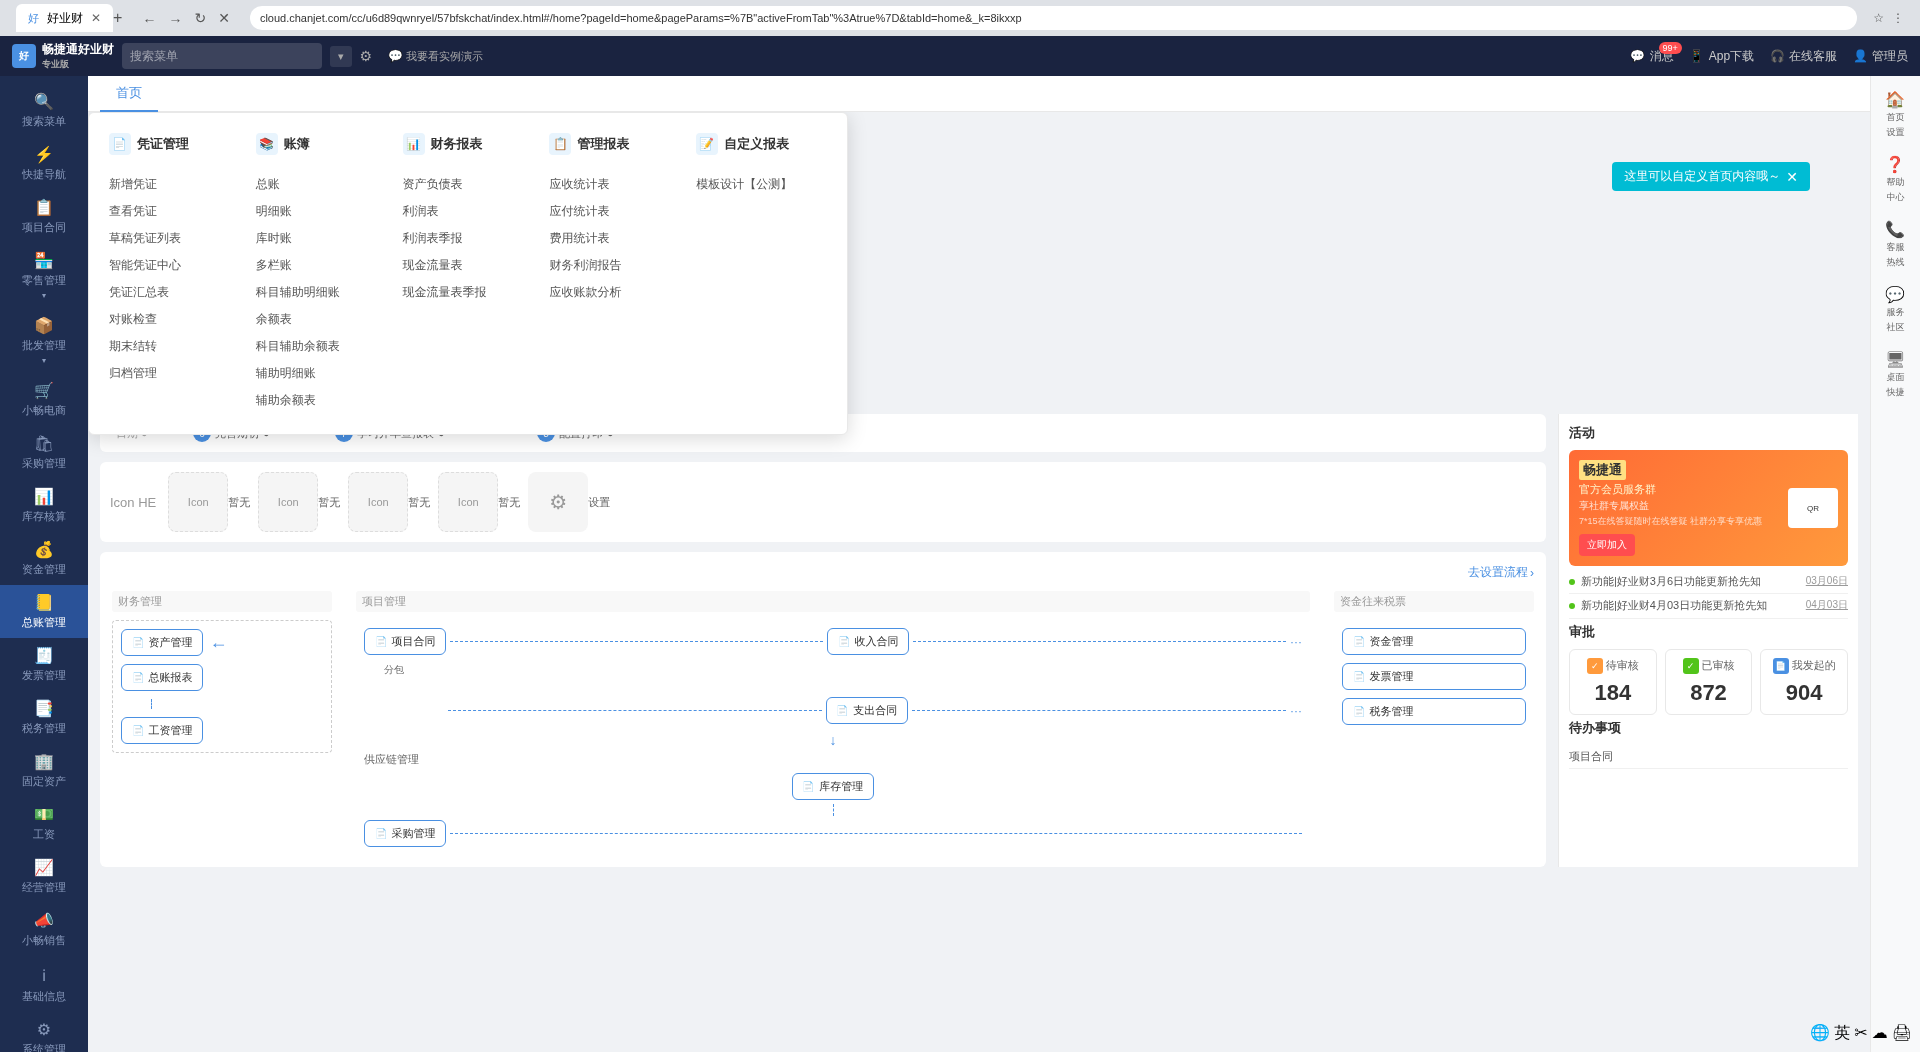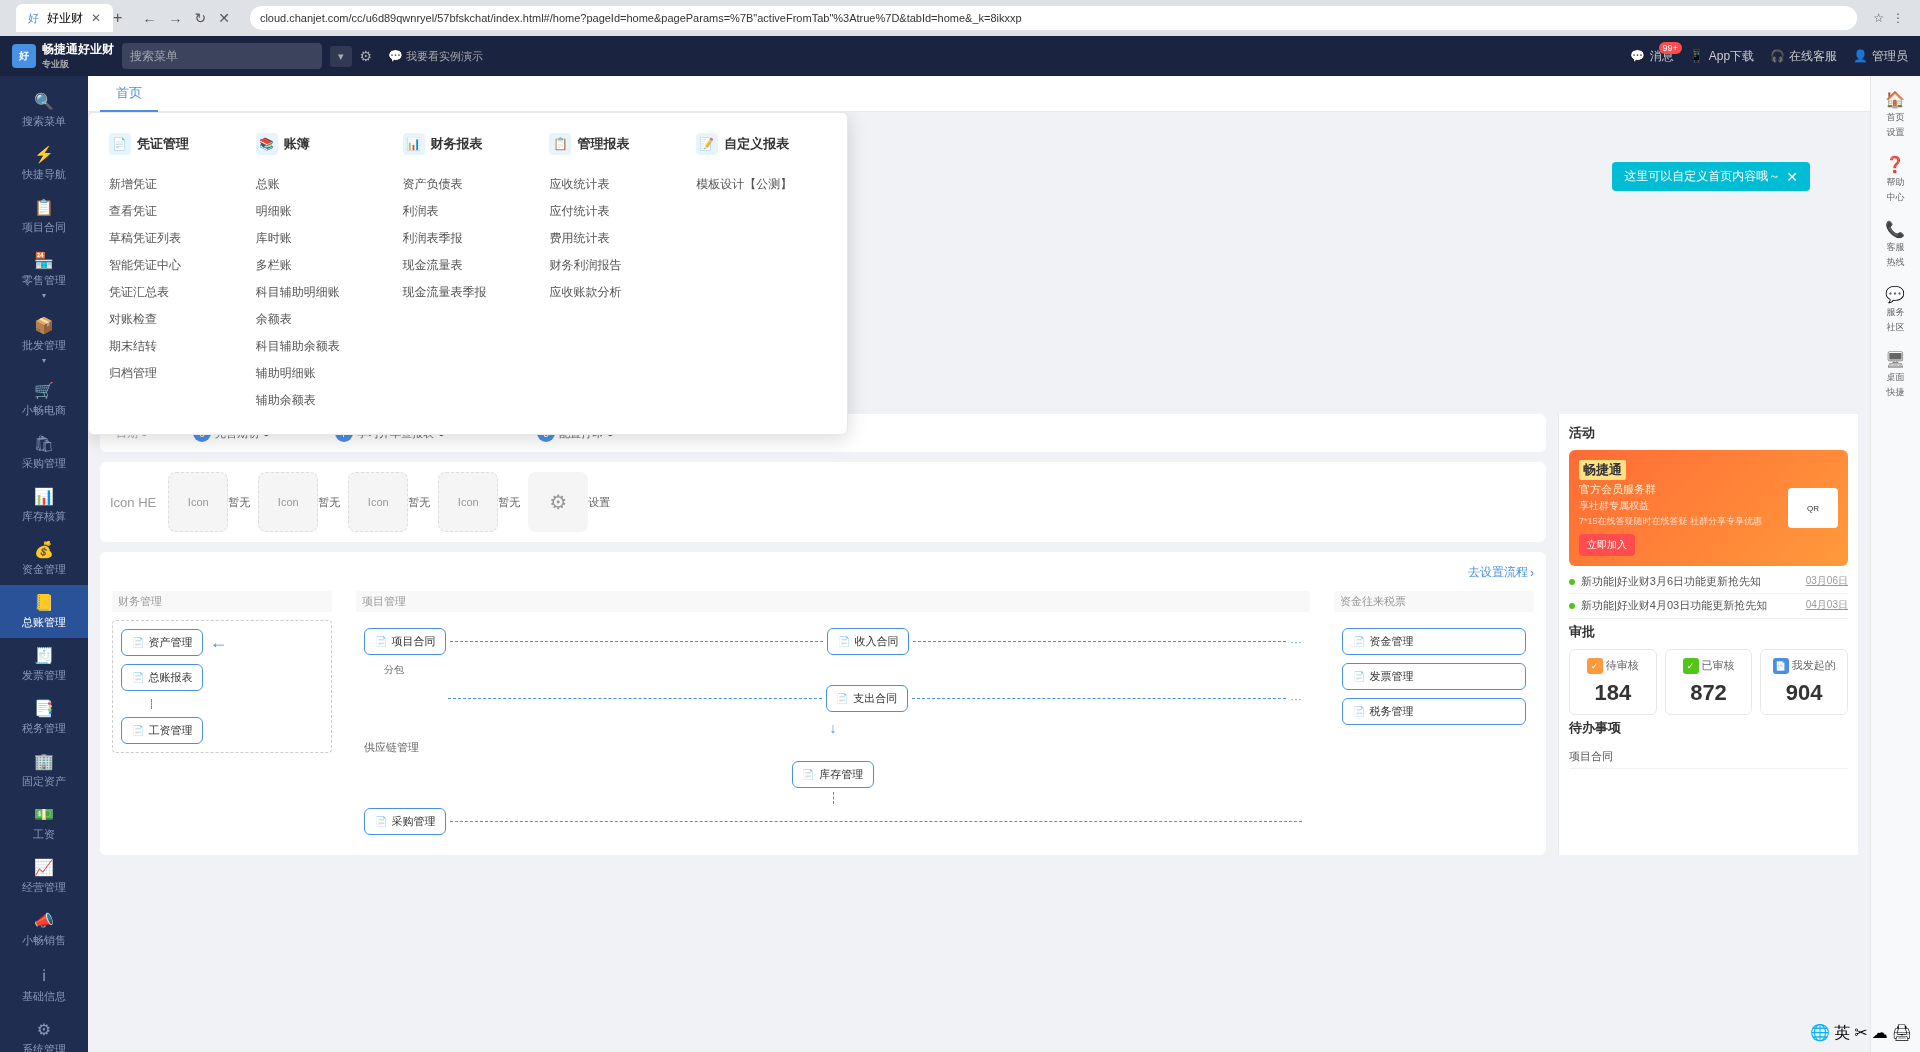--- a/index.html
+++ b/index.html
@@ -443,21 +443,21 @@
                         </span>
                         <div style="flex:1;border-top:1.5px dashed #4a90e2;"></div>
                         <span class="flow-box">
                           <span style="font-size:10px;">📄</span>
                           <span>收入合同</span>
                         </span>
                         <div style="flex:1;border-top:1.5px dashed #4a90e2;"></div>
                         <span style="color:#4a90e2;">···</span>
                       </div>
 
-                      <div style="font-size:10px;color:#666;margin:4px 0 8px 20px;">分包</div>
+                      <div style="font-size:10px;color:#666;margin:4px 0 20px 20px;">分包</div>
 
                       <div style="display:flex;align-items:center;gap:4px;margin-bottom:8px;">
                         <div style="width:80px;"></div>
                         <div style="flex:1;border-top:1.5px dashed #4a90e2;"></div>
                         <span class="flow-box">
                           <span style="font-size:10px;">📄</span>
                           <span>支出合同</span>
                         </span>
                         <div style="flex:1;border-top:1.5px dashed #4a90e2;"></div>
                         <span style="color:#4a90e2;">···</span>

